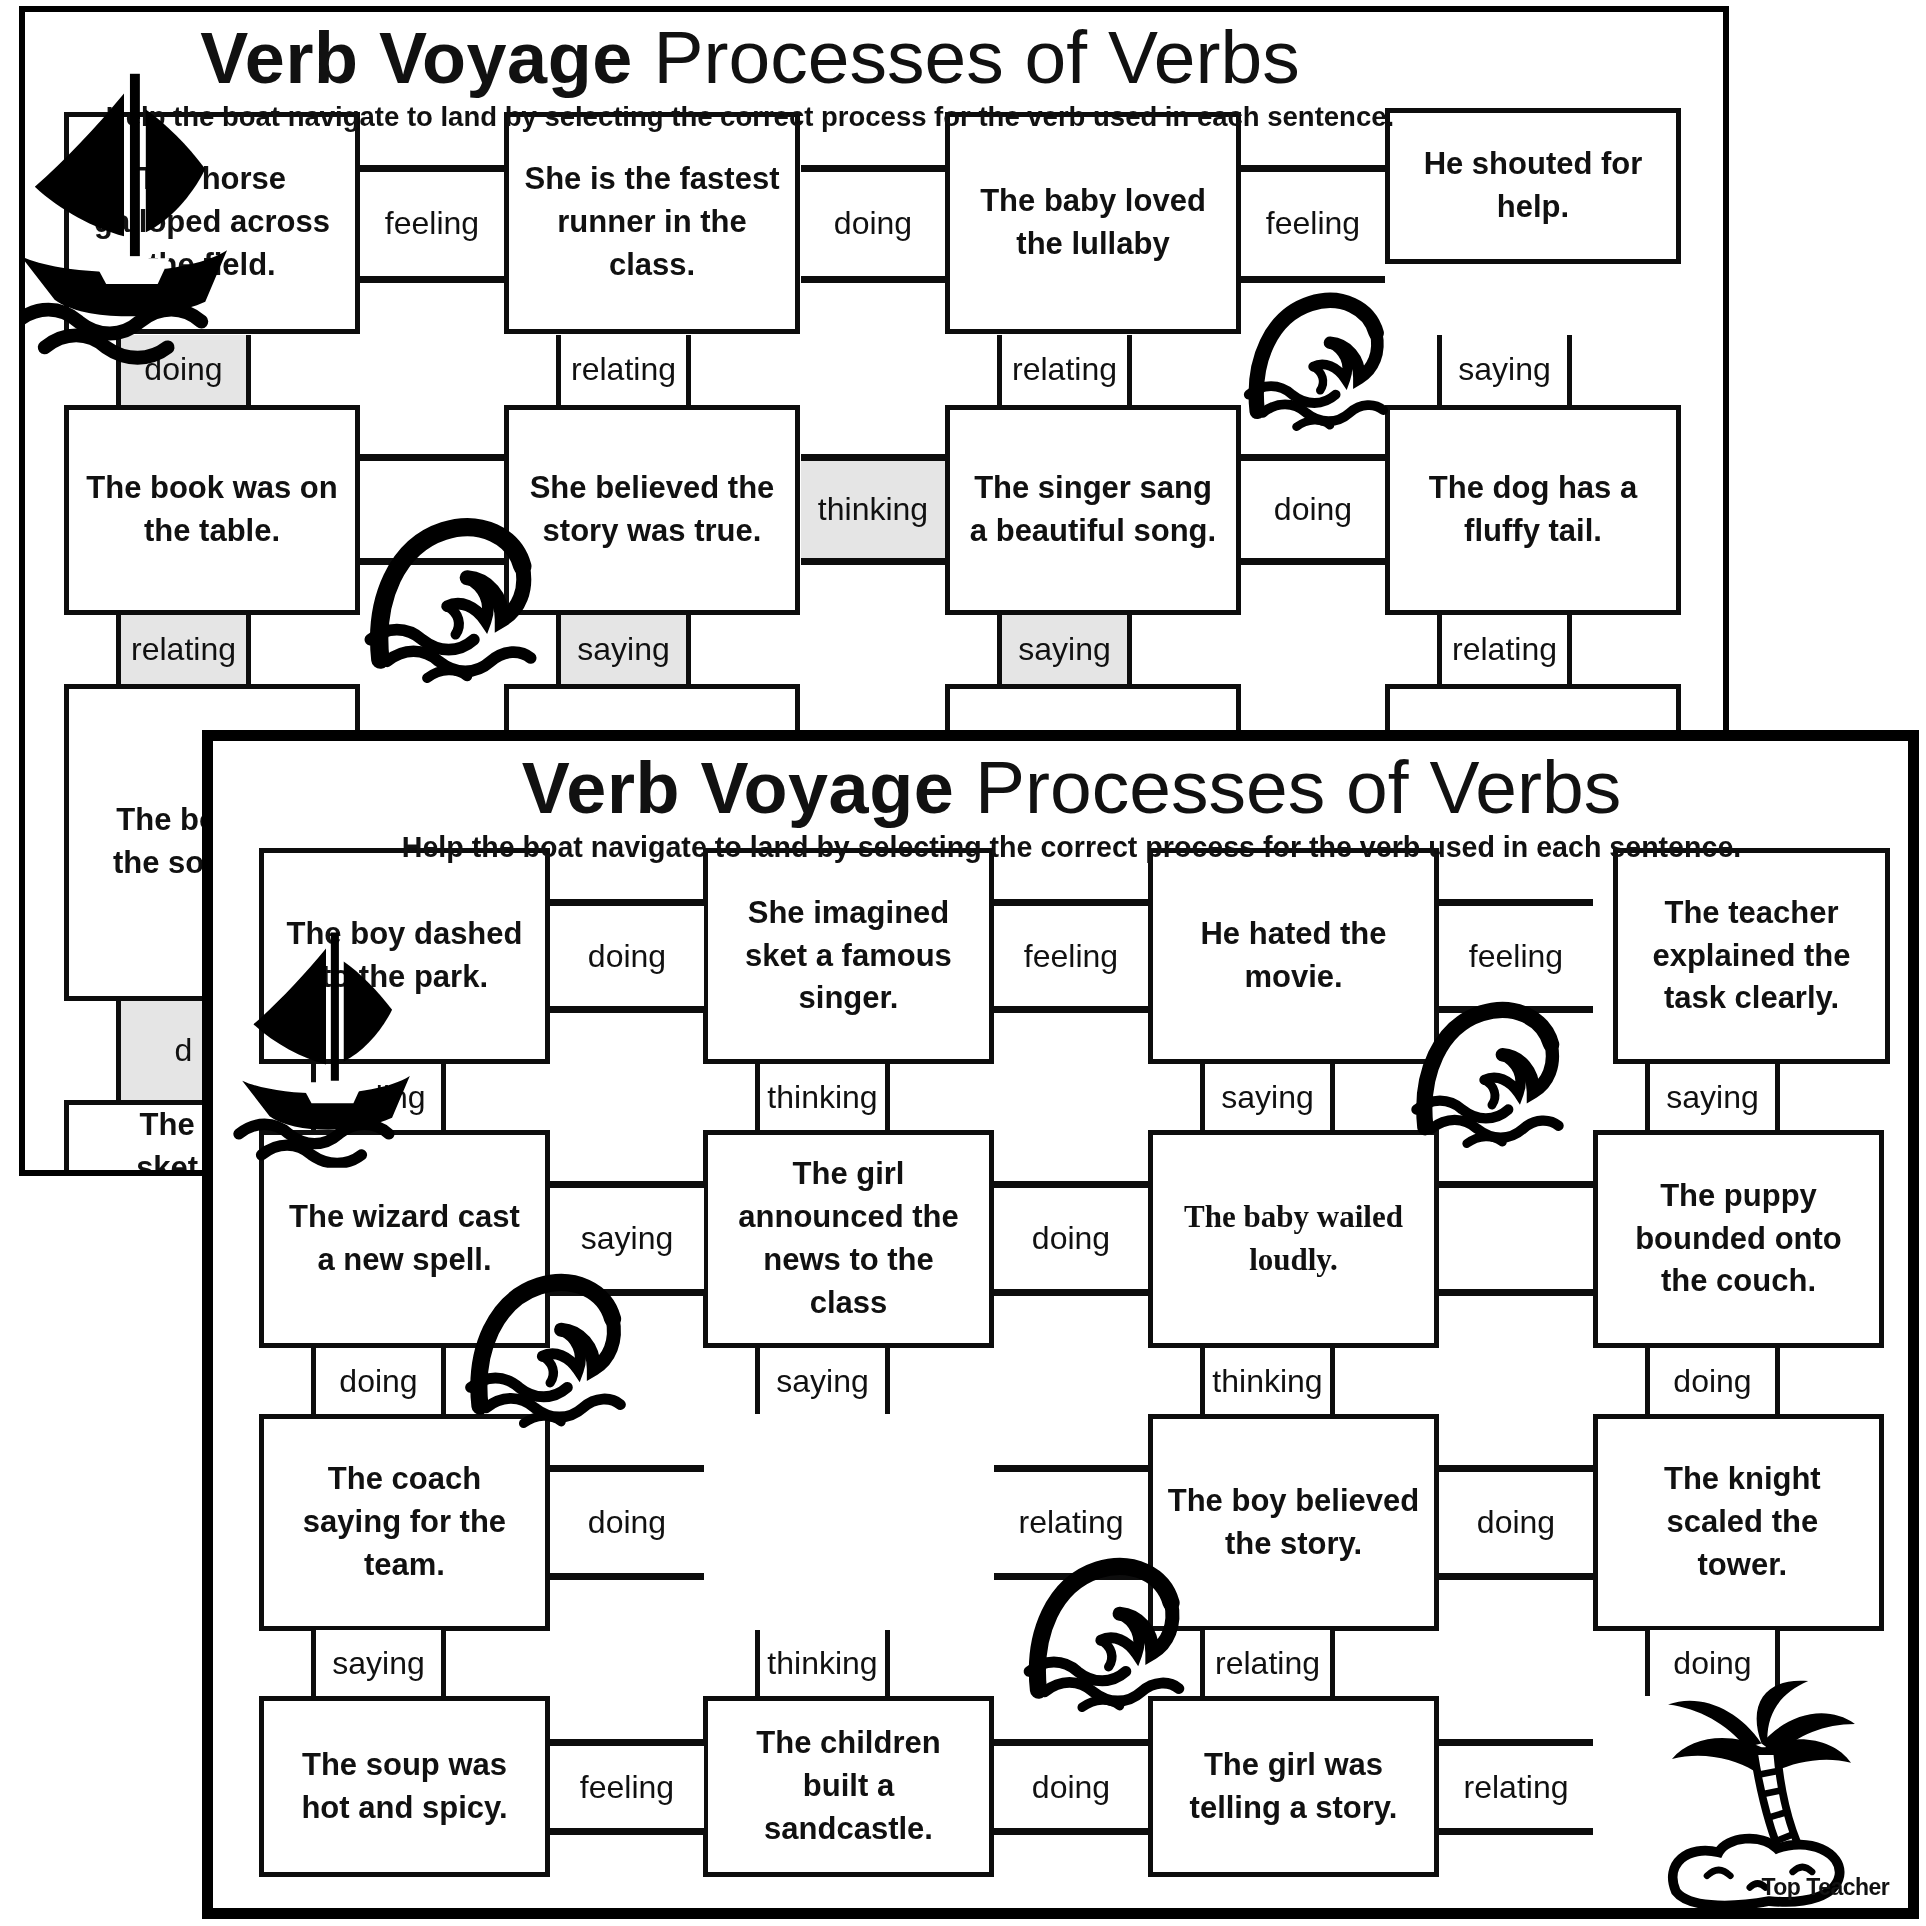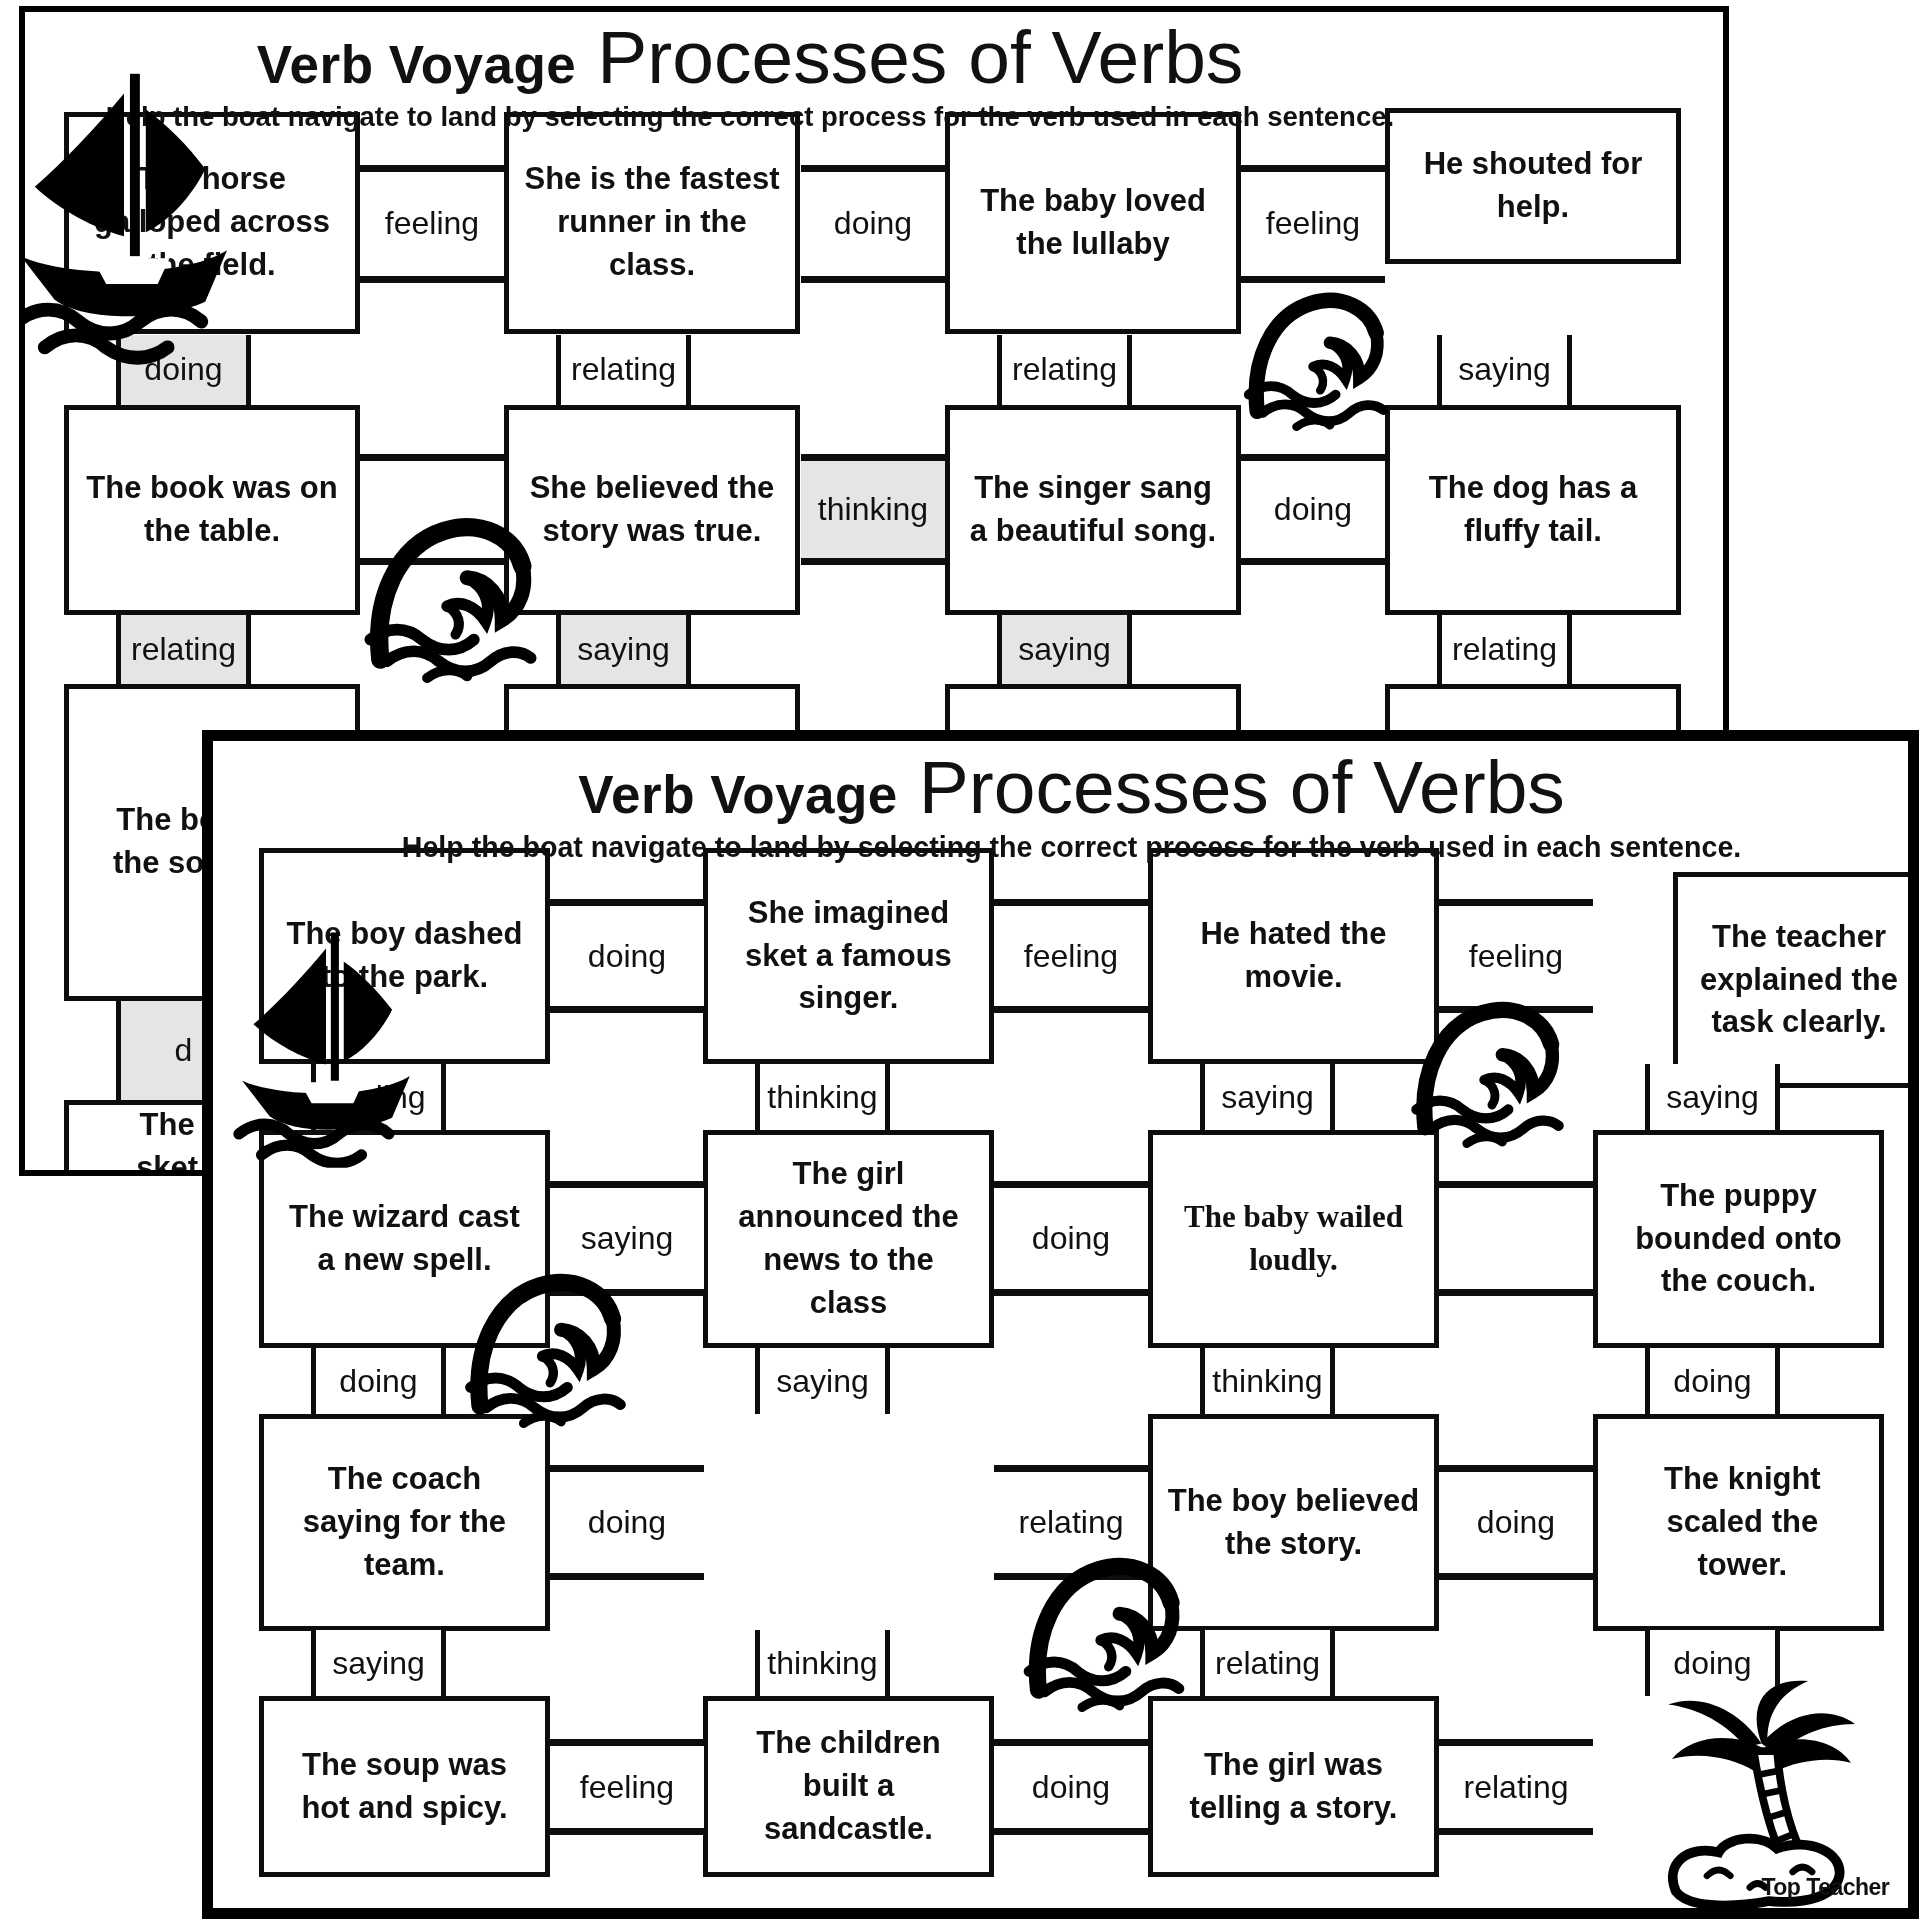--- a/index.html
+++ b/index.html
@@ -2,21 +2,21 @@
 <html style="font-size:8.8px"><head>
 <meta charset="utf-8">
 <style>
   html,body{margin:0;padding:0;background:#ffffff;}
   #canvas{position:relative;width:1926px;height:1926px;background:#ffffff;overflow:hidden;
           font-family:"Liberation Sans", sans-serif;color:#111;}
   .sheet{position:absolute;background:#ffffff;border:6.6px solid #000;box-sizing:border-box;overflow:hidden;}
   .sheet.front{border-width:11px;}
   .header{position:absolute;top:0;left:0;text-align:center;}
   .titleline{white-space:nowrap;line-height:1.02;margin-top:7.7px;}
-  .title-bold{font-size:53px;font-weight:700;letter-spacing:0.5px;}
+  .title-bold{font-size:72px;font-weight:700;letter-spacing:0.5px;}
   .title-light{font-size:75px;font-weight:400;letter-spacing:0px;}
   .subtitle{white-space:nowrap;font-weight:700;font-size:27.5px;margin-top:5.5px;}
   .front .subtitle{font-size:28.6px;}
   .sbox{position:absolute;background:#fff;border:5.5px solid #0d0d0d;box-sizing:border-box;
         display:flex;align-items:center;justify-content:center;text-align:center;
         font-weight:700;font-size:31px;line-height:1.38;padding:0 14.3px;}
   .sbox.clipped{white-space:pre-line;justify-content:center;padding-right:104px;}
   .hconn{position:absolute;background:#fff;border-top:7.1px solid #0d0d0d;border-bottom:7.1px solid #0d0d0d;
          box-sizing:border-box;display:flex;align-items:center;justify-content:center;
          font-weight:400;font-size:32px;}
@@ -171,21 +171,21 @@
       </div>
       <div class="sbox" style="left: 46px; top: 107px; width: 291px; height: 216px; position: absolute; z-index: 1;">
         <span>The boy dashed to the park.</span>
       </div>
       <div class="sbox" style="left: 490px; top: 107px; width: 291px; height: 216px; position: absolute; z-index: 1;">
         <span>She imagined sket a famous singer.</span>
       </div>
       <div class="sbox" style="left: 935px; top: 107px; width: 291px; height: 216px; position: absolute; z-index: 1;">
         <span>He hated the movie.</span>
       </div>
-      <div class="sbox" style="left: 1460px; top: 107px; width: 252px; height: 216px; position: absolute; z-index: 1; margin-top: 24px;">
+      <div class="sbox" style="left: 1400px; top: 107px; width: 277px; height: 216px; position: absolute; z-index: 1;">
         <span>The teacher explained the task clearly.</span>
       </div>
       <div class="hconn" style="left: 337px; top: 158px; width: 154px; height: 114px; position: absolute; z-index: 1;">
         <span>doing</span>
       </div>
       <div class="hconn" style="left: 781px; top: 158px; width: 154px; height: 114px; position: absolute; z-index: 1;">
         <span>feeling</span>
       </div>
       <div class="hconn" style="left: 1226px; top: 158px; width: 154px; height: 114px; position: absolute; z-index: 1;">
         <span>feeling</span>

